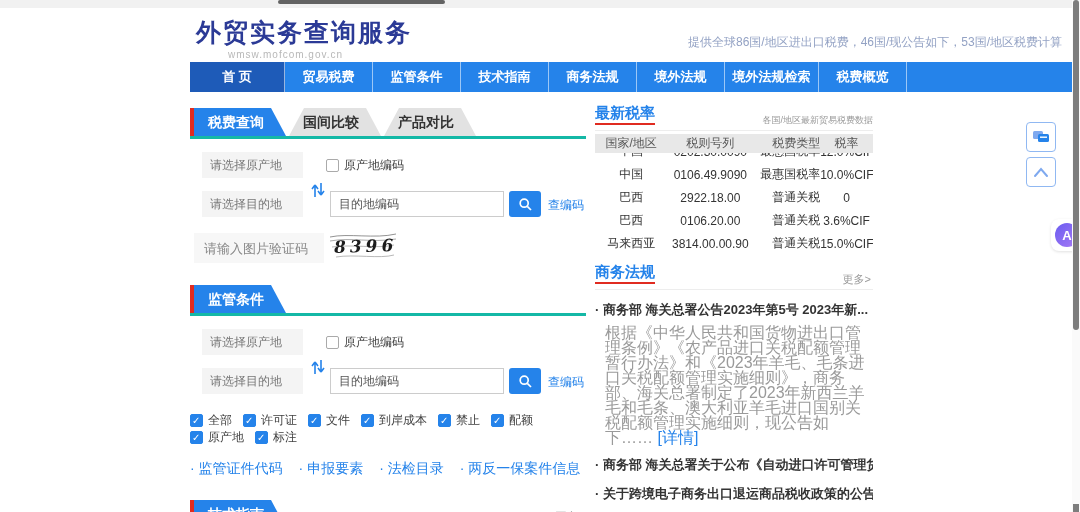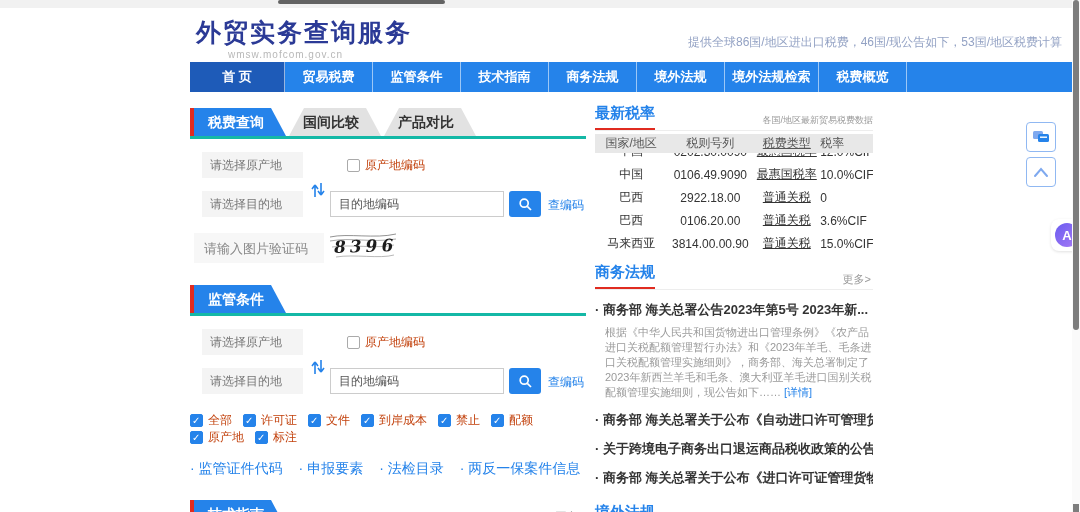--- a/index.html
+++ b/index.html
@@ -29,21 +29,21 @@
   .ptab{height:28px;line-height:28px;padding:0 22px 0 14px;font-size:14px;font-weight:bold;white-space:nowrap;}
   .ptab.active{background:#2583ea;color:#fff;clip-path:polygon(0 0,calc(100% - 15px) 0,100% 100%,0 100%);}
   .ptab.gray{background:#e2e2e2;color:#333;clip-path:polygon(15px 0,calc(100% - 15px) 0,100% 100%,0 100%);margin-left:3px;}
   .more{position:absolute;right:2px;top:9px;font-size:11px;color:#999;cursor:pointer;font-weight:normal;}
 
   
   .leftcol{position:absolute;left:190px;top:108px;width:396px;}
   .frow{position:relative;height:26px;margin-top:13px;}
   .sel{position:absolute;left:4px;top:0;width:101px;height:26px;background:#f4f4f4;color:#777;font-size:12px;
        line-height:26px;padding-left:8px;box-sizing:border-box;cursor:pointer;margin-left:8px;}
-  .cbwrap{position:absolute;left:157px;top:5px;display:flex;align-items:center;font-size:12px;color:#c2410c;cursor:pointer;}
+  .cbwrap{position:absolute;left:136px;top:5px;display:flex;align-items:center;font-size:12px;color:#404040;cursor:pointer;}
   .cbx{width:13px;height:13px;border:1px solid #aaa;background:#fff;margin-right:5px;box-sizing:border-box;border-radius:2px;flex:none;}
   .cbx.on{background:#2583ea;border-color:#2583ea;position:relative;}
   .cbx.on::after{content:"✓";color:#fff;font-size:10px;position:absolute;left:1px;top:0;line-height:12px;}
   .codeinput{position:absolute;left:140px;top:0;width:174px;height:26px;border:1px solid #ccc;font-size:12px;
              padding-left:8px;box-sizing:border-box;color:#333;font-family:"Liberation Sans",sans-serif;}
   .codeinput::placeholder{color:#555;opacity:1;}
   .searchbtn{position:absolute;left:319px;top:0;width:32px;height:26px;background:#2583ea;border:none;border-radius:3px;
              display:flex;align-items:center;justify-content:center;cursor:pointer;padding:0;}
   .codelink{position:absolute;left:358px;top:6px;font-size:12px;color:#2583ea;cursor:pointer;text-decoration:none;}
   .swap{position:absolute;left:120px;top:-11px;width:16px;height:20px;}
@@ -59,32 +59,32 @@
   .filterrow .cbwrap{position:static;}
   .linkrow{display:flex;margin-top:14px;font-size:14px;color:#2583ea;column-gap:16px;}
   .linkrow span{cursor:pointer;}
   .linkrow span::before{content:"· ";}
 
   .sechead{margin-top:22px;}
 
   
   .rightcol{position:absolute;left:595px;top:104px;width:278px;}
   .rhead{position:relative;height:26px;border-bottom:1px solid #ededed;}
-  .rtitle{display:inline-block;font-size:15px;font-weight:bold;color:#2583ea;padding-bottom:5px;border-bottom:2px solid #e02b20;}
+  .rtitle{display:inline-block;font-size:15px;font-weight:bold;color:#2583ea;border-bottom:2px solid #e02b20;}
   .rnote{position:absolute;right:0;top:10px;font-size:9px;color:#9a9a9a;}
   .thead{display:flex;background:#e8e8e8;height:19px;align-items:center;font-size:12px;color:#555;margin-top:3px;}
-  .tc1{width:26%;text-align:center;}.tc2{width:31%;text-align:center;}.tc3{width:24%;text-align:center;text-decoration:underline;}.tc4{width:19%;}
+  .tc1{width:26%;text-align:center;}.tc2{width:31%;text-align:center;}.tc3{width:24%;text-align:right;}.tc4{width:19%;text-align:center;}
   .tclip{height:100px;overflow:hidden;}
   .tinner{margin-top:-13px;}
   .trow{display:flex;height:23px;align-items:center;font-size:12px;color:#333;}
 
   .newshead{margin-top:10px;}
   .headline{font-size:13px;font-weight:bold;color:#333;margin-top:11px;white-space:nowrap;overflow:hidden;cursor:pointer;}
   .headline::before{content:"· ";font-weight:bold;}
-  .excerpt{font-size:11px;color:#9a9a9a;line-height:15px;margin:6px 0 0 10px;}
+  .excerpt{font-size:16px;color:#9a9a9a;line-height:15px;margin:6px 0 0 10px;}
   .detail{color:#2583ea;cursor:pointer;}
 
   
   .fbtn{position:absolute;width:30px;height:30px;border:1px solid #90b8f2;border-radius:4px;background:#fff;left:1026px;
         display:flex;align-items:center;justify-content:center;cursor:pointer;box-sizing:border-box;}
   .fbtn.chat{top:122px;} .fbtn.up{top:157px;}
   .avatar-wrap{position:absolute;left:1051px;top:219px;width:29px;height:32px;background:#fff;border-radius:8px 0 0 8px;
                box-shadow:0 1px 3px rgba(0,0,0,.12);}
   .avatar{position:absolute;left:4px;top:4px;width:24px;height:24px;border-radius:50%;
           background:linear-gradient(135deg,#6a5cf0,#a87bf5);color:#fff;font-weight:bold;font-size:13px;

